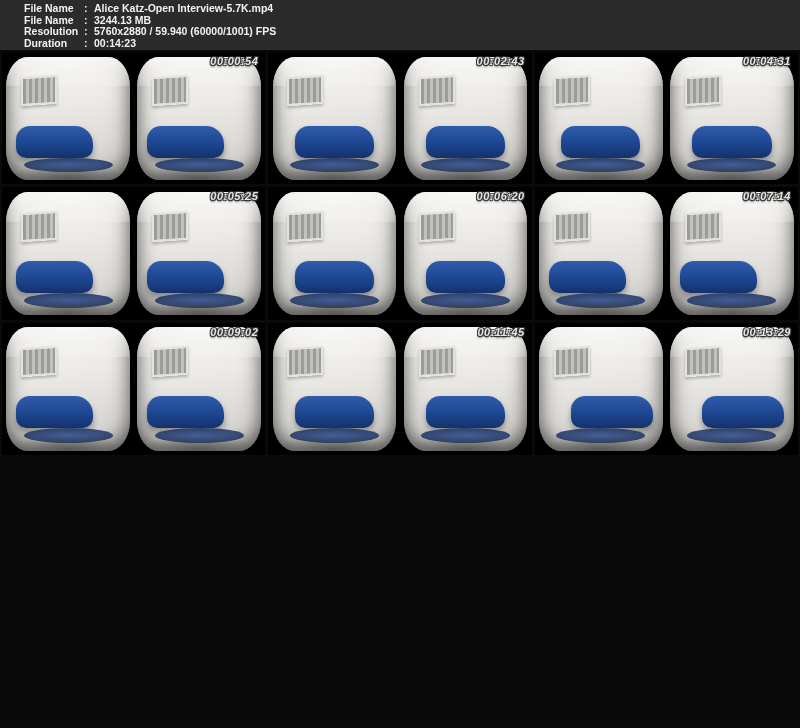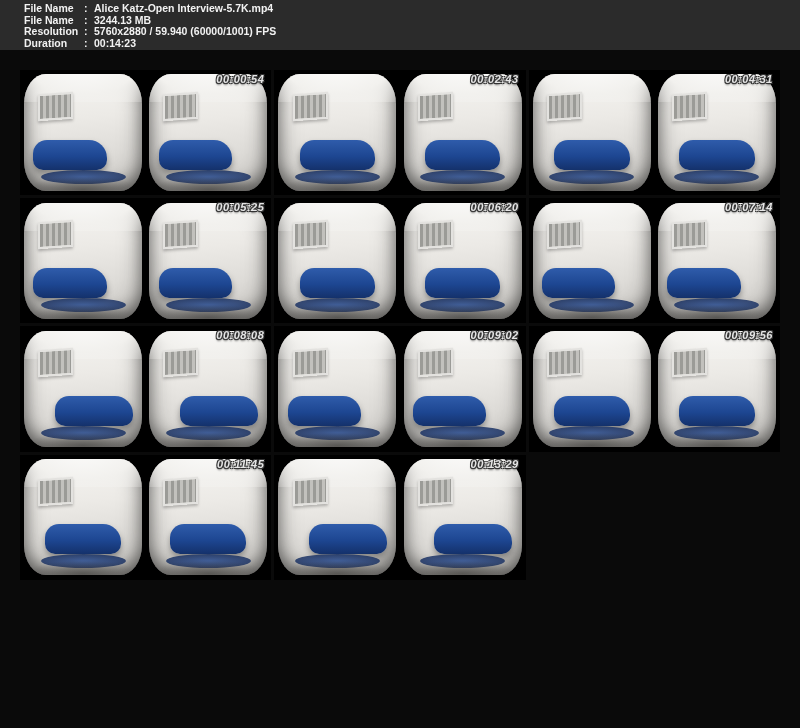--- a/index.html
+++ b/index.html
@@ -23,21 +23,21 @@
     line-height:11.5px;
     white-space:nowrap;
     padding-left:16px;
   }
   .meta-label{width:60px;flex:0 0 60px;}
   .meta-colon{width:10px;flex:0 0 10px;}
   
   .grid{
     box-sizing:border-box;
     width:800px;height:678px;
-    padding:20px;
+    padding:2px;
     display:grid;
     grid-template-columns:repeat(3,1fr);
     grid-template-rows:repeat(5,1fr);
     gap:3px;
     background:#0a0a0a;
   }
   .thumb{
     position:relative;
     background:#000;
     overflow:hidden;
@@ -230,104 +230,70 @@
     <div class="eye right">
       <div class="ceil"></div>
       <div class="art"></div>
       <div class="couch"></div>
       <div class="rug"></div>
       <div class="floorshadow"></div>
     </div>
     <span class="ts">00:07:14</span>
   </div>
 
+
+  <div class="thumb v0">
+    <div class="eye left">
+      <div class="ceil"></div>
+      <div class="art"></div>
+      <div class="couch"></div>
+      <div class="rug"></div>
+      <div class="floorshadow"></div>
+    </div>
+    <div class="eye right">
+      <div class="ceil"></div>
+      <div class="art"></div>
+      <div class="couch"></div>
+      <div class="rug"></div>
+      <div class="floorshadow"></div>
+    </div>
+    <span class="ts">00:09:02</span>
+  </div>
+
+
+
+  <div class="thumb v2">
+    <div class="eye left">
+      <div class="ceil"></div>
+      <div class="art"></div>
+      <div class="couch"></div>
+      <div class="rug"></div>
+      <div class="floorshadow"></div>
+    </div>
+    <div class="eye right">
+      <div class="ceil"></div>
+      <div class="art"></div>
+      <div class="couch"></div>
+      <div class="rug"></div>
+      <div class="floorshadow"></div>
+    </div>
+    <span class="ts">00:11:45</span>
+  </div>
+
+
   <div class="thumb v1">
     <div class="eye left">
       <div class="ceil"></div>
       <div class="art"></div>
       <div class="couch"></div>
       <div class="rug"></div>
       <div class="floorshadow"></div>
     </div>
     <div class="eye right">
       <div class="ceil"></div>
       <div class="art"></div>
       <div class="couch"></div>
       <div class="rug"></div>
       <div class="floorshadow"></div>
     </div>
-    <span class="ts">00:08:08</span>
-  </div>
-
-  <div class="thumb v0">
-    <div class="eye left">
-      <div class="ceil"></div>
-      <div class="art"></div>
-      <div class="couch"></div>
-      <div class="rug"></div>
-      <div class="floorshadow"></div>
-    </div>
-    <div class="eye right">
-      <div class="ceil"></div>
-      <div class="art"></div>
-      <div class="couch"></div>
-      <div class="rug"></div>
-      <div class="floorshadow"></div>
-    </div>
-    <span class="ts">00:09:02</span>
-  </div>
-
-  <div class="thumb v2">
-    <div class="eye left">
-      <div class="ceil"></div>
-      <div class="art"></div>
-      <div class="couch"></div>
-      <div class="rug"></div>
-      <div class="floorshadow"></div>
-    </div>
-    <div class="eye right">
-      <div class="ceil"></div>
-      <div class="art"></div>
-      <div class="couch"></div>
-      <div class="rug"></div>
-      <div class="floorshadow"></div>
-    </div>
-    <span class="ts">00:09:56</span>
-  </div>
-
-
-  <div class="thumb v2">
-    <div class="eye left">
-      <div class="ceil"></div>
-      <div class="art"></div>
-      <div class="couch"></div>
-      <div class="rug"></div>
-      <div class="floorshadow"></div>
-    </div>
-    <div class="eye right">
-      <div class="ceil"></div>
-      <div class="art"></div>
-      <div class="couch"></div>
-      <div class="rug"></div>
-      <div class="floorshadow"></div>
-    </div>
-    <span class="ts">00:11:45</span>
-  </div>
-
-
-  <div class="thumb v1">
-    <div class="eye left">
-      <div class="ceil"></div>
-      <div class="art"></div>
-      <div class="couch"></div>
-      <div class="rug"></div>
-      <div class="floorshadow"></div>
-    </div>
-    <div class="eye right">
-      <div class="ceil"></div>
-      <div class="art"></div>
-      <div class="couch"></div>
-      <div class="rug"></div>
-      <div class="floorshadow"></div>
-    </div>
     <span class="ts">00:13:29</span>
   </div>
 </div>
 
 </body></html>

